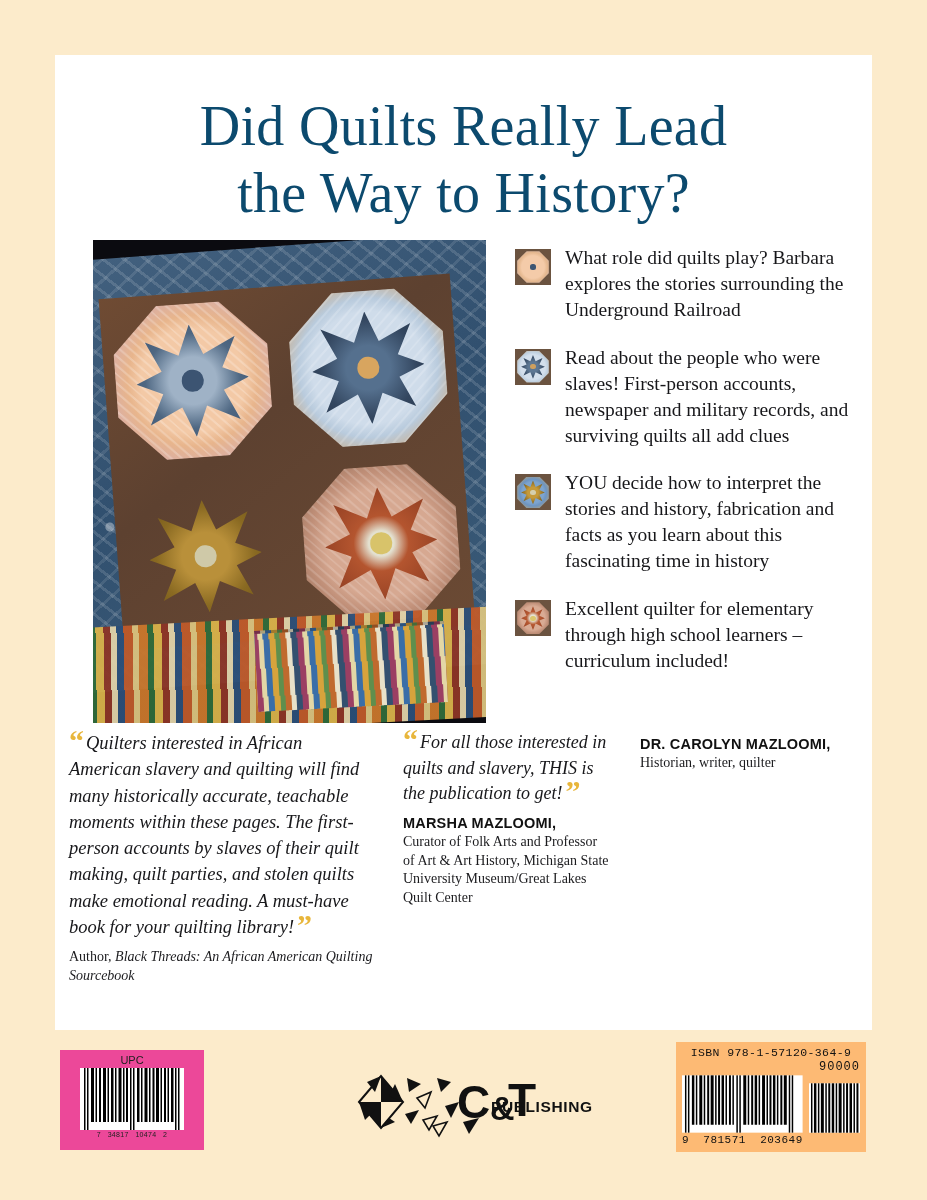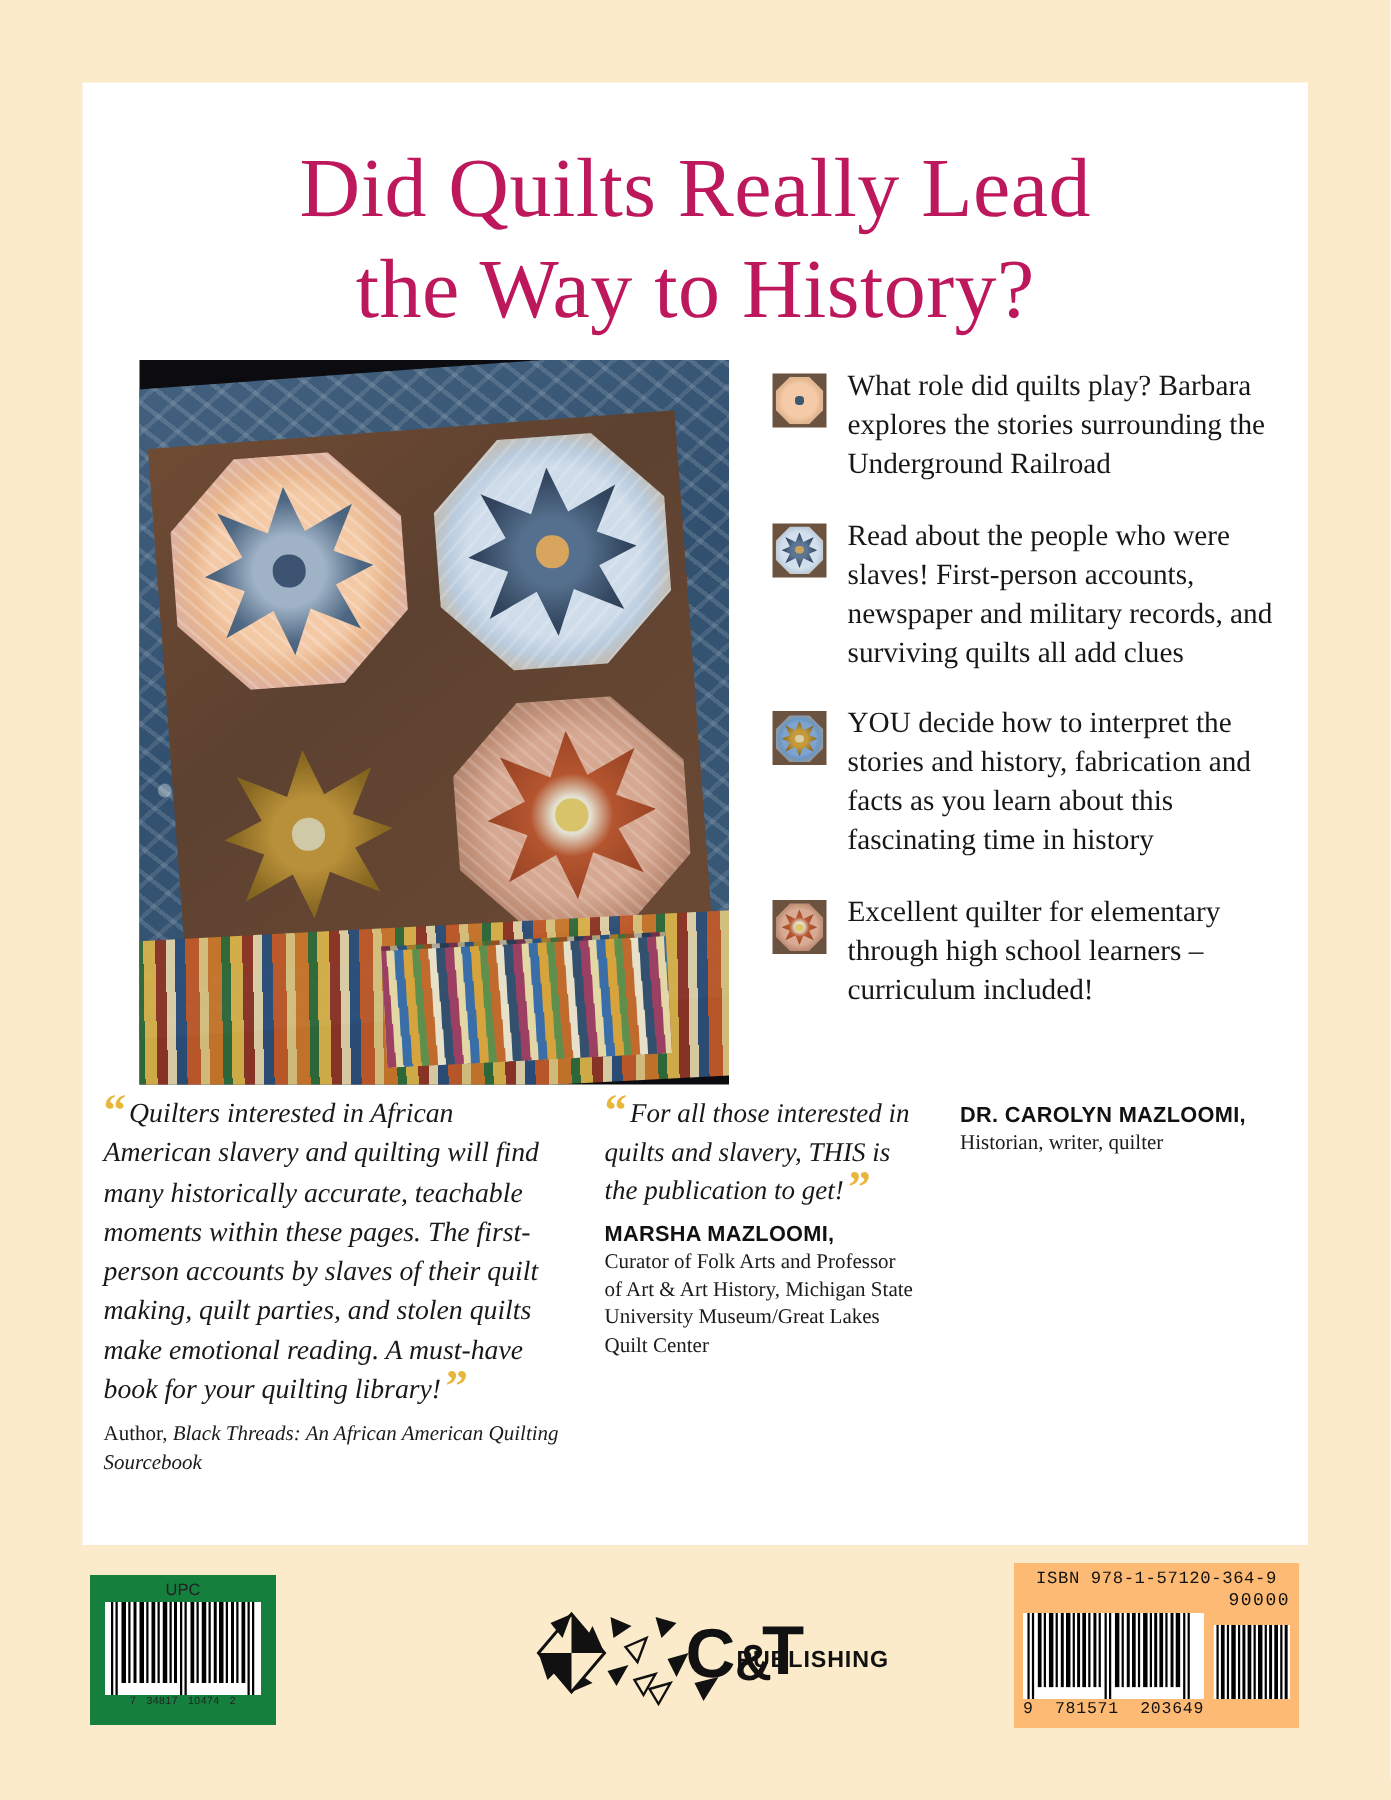--- a/index.html
+++ b/index.html
@@ -25,21 +25,21 @@
     background: #FFFFFF;
   }
 
   
   .title-block {
     position: absolute;
     left: 0;
     top: 38px;
     width: 817px;
     text-align: center;
-    color: #be185d;
+    color: #0c4a6e;
     font-family: "Liberation Serif", serif;
     font-size: 56px;
     line-height: 1.19;
     font-weight: 400;
     letter-spacing: 0.3px;
   }
   .title-line { display: block; }
 
   
   .hero-photo {
@@ -270,23 +270,23 @@
     color: #1b1b1e;
     margin-top: 2px;
   }
   .attrib-role i { font-style: italic; }
 
   
   .upc-box {
     position: absolute;
     left: 60px;
     top: 1050px;
-    width: 124px;
+    width: 144px;
     height: 100px;
-    background: #15803d;
+    background: #ec4899;
     padding: 4px 0 0 0;
     box-sizing: border-box;
     text-align: center;
   }
   .upc-label {
     font-family: "Liberation Sans", sans-serif;
     font-size: 11px;
     color: #222;
     margin-bottom: 2px;
   }

